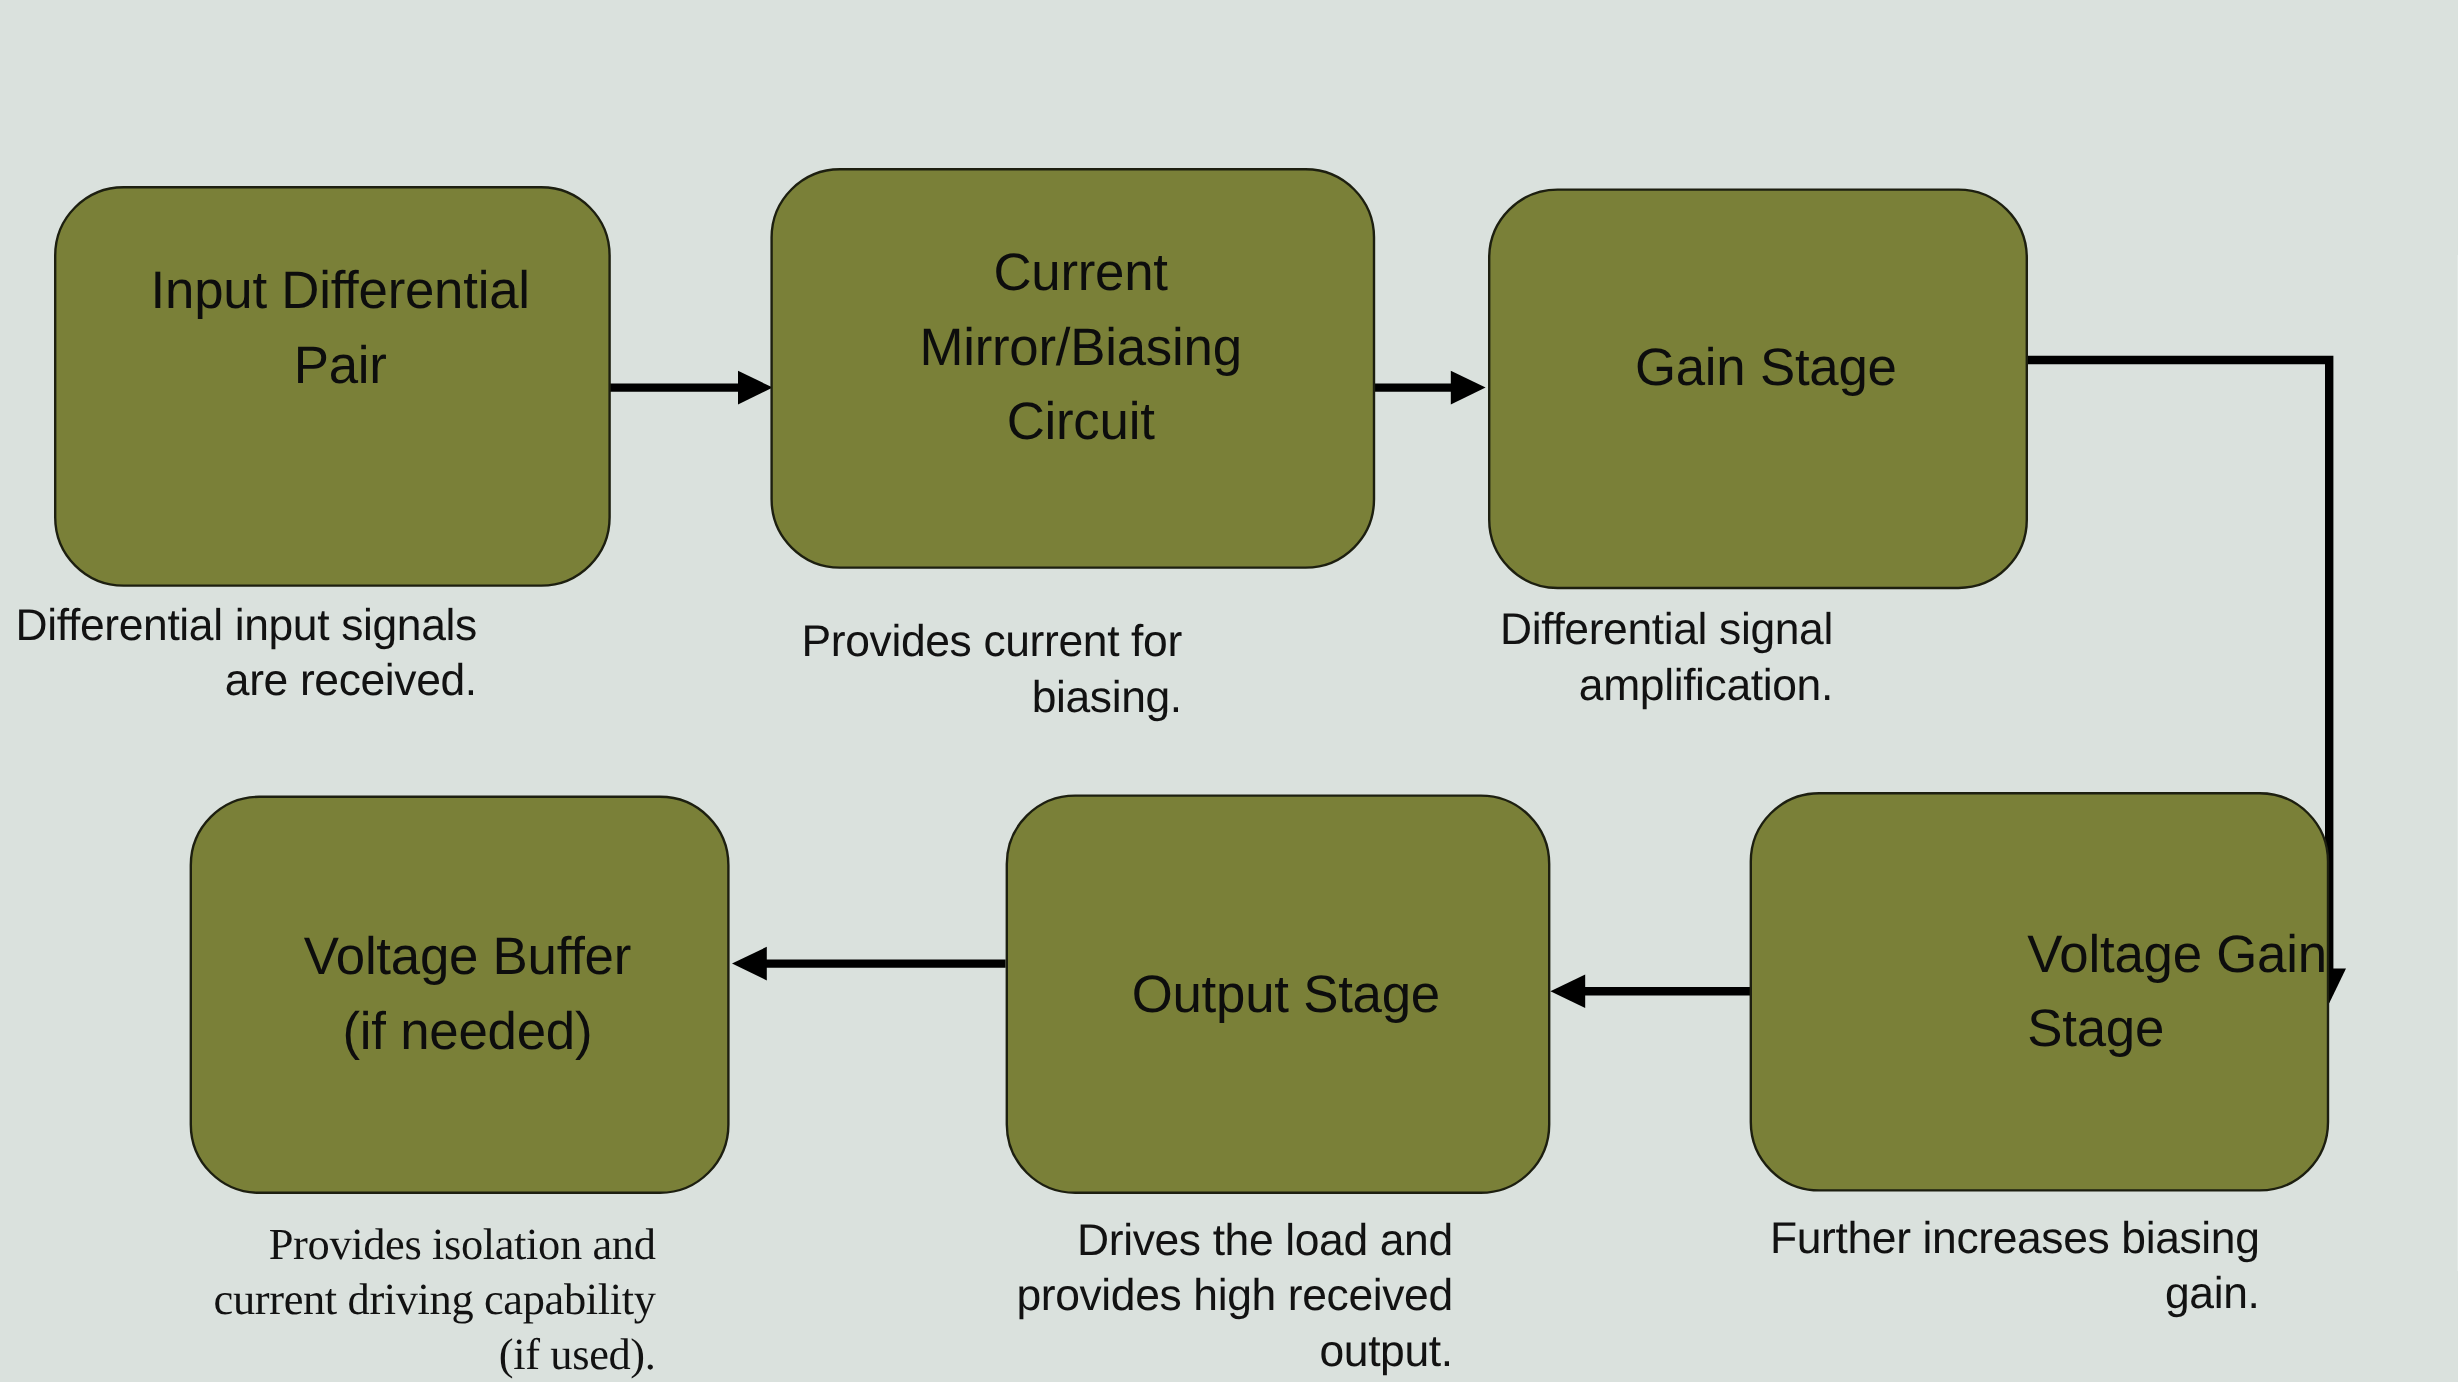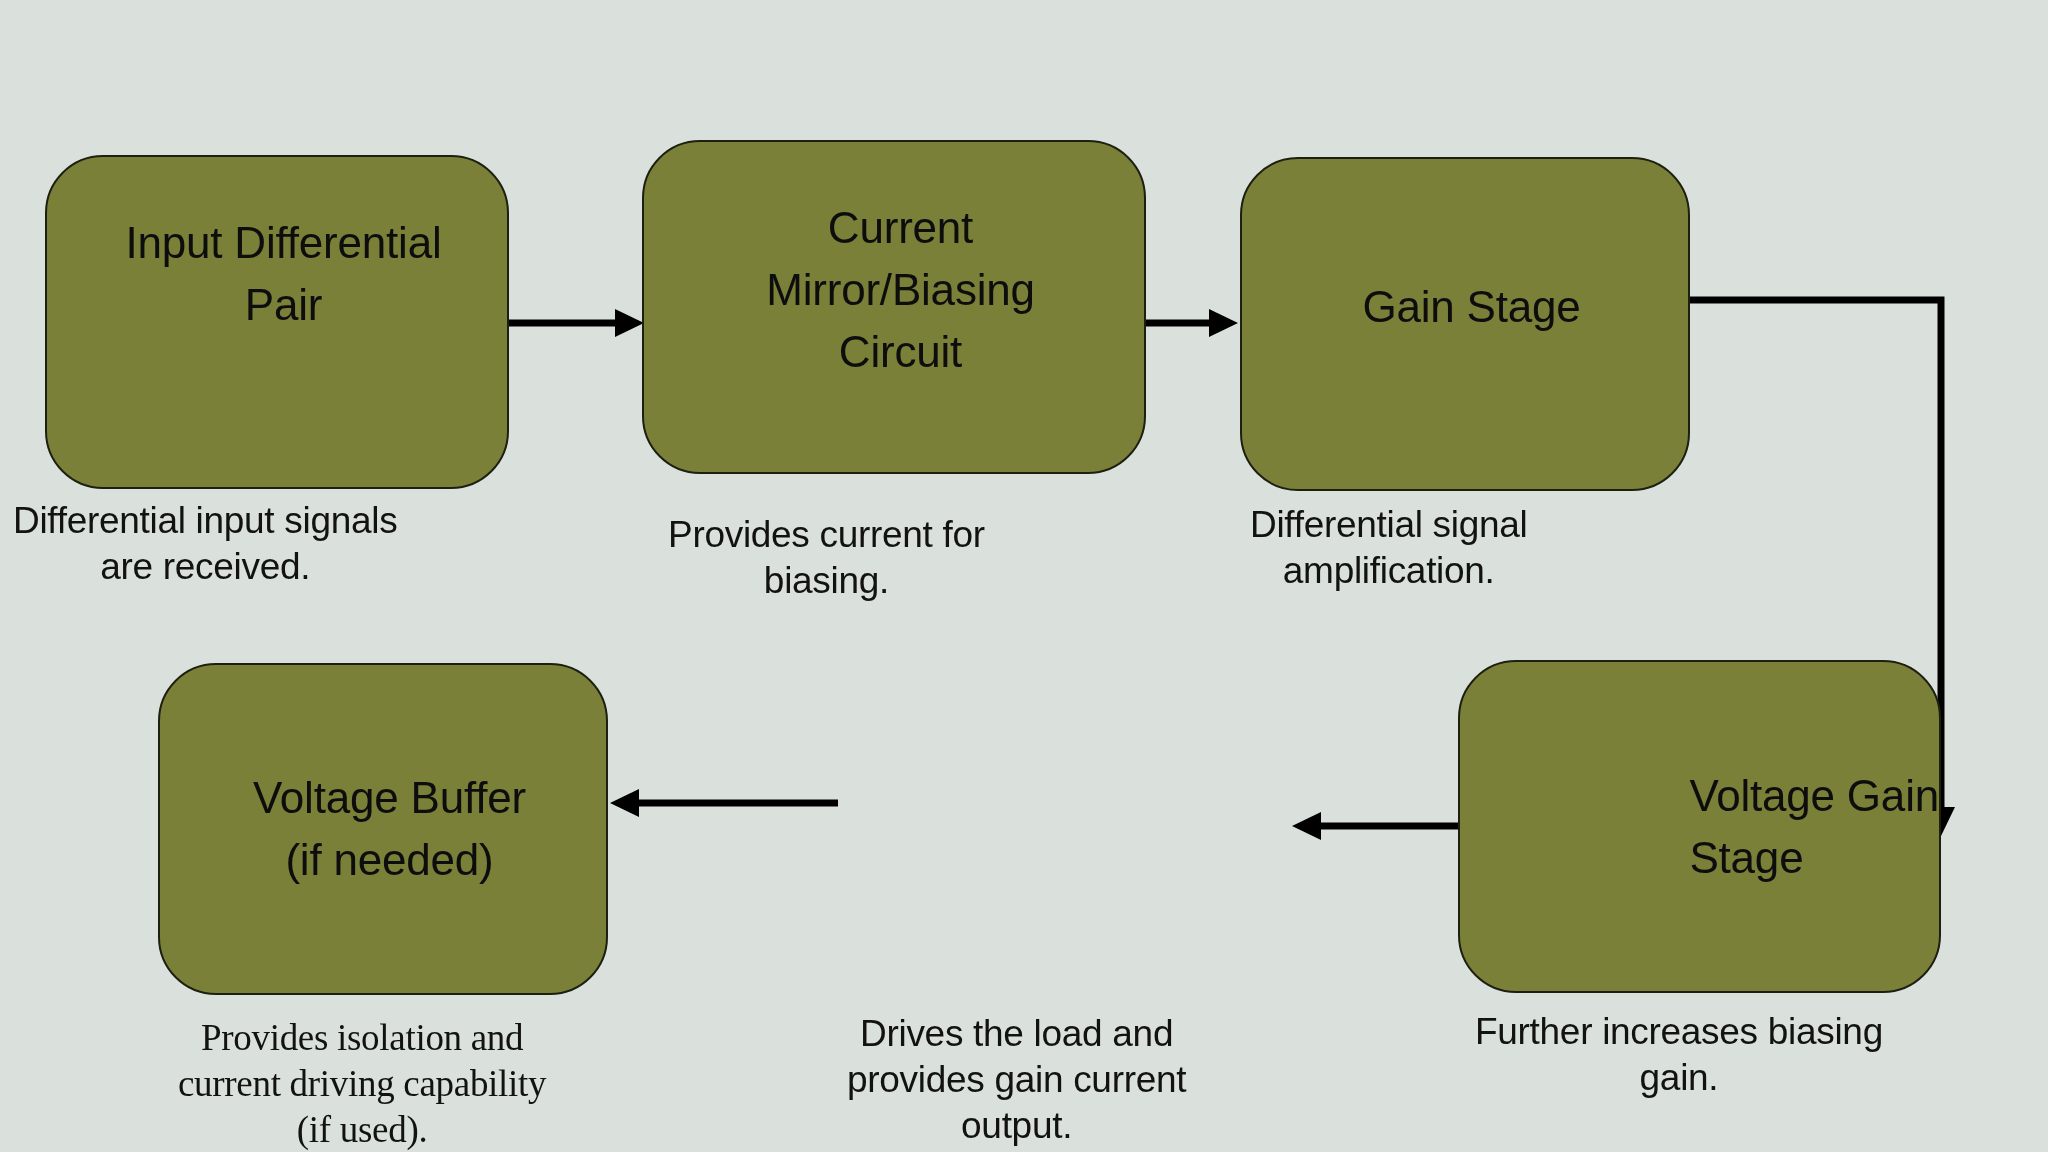--- a/index.html
+++ b/index.html
@@ -48,21 +48,21 @@
     color: var(--label-text, #0d0d0d);
     text-align: center;
     white-space: pre-line;
   }
   .caption {
     position: absolute;
     font-size: 37px;
     line-height: 46px;
     letter-spacing: -0.3px;
     color: var(--caption-text, #121212);
-    text-align: center;
+    text-align: right;
     white-space: pre-line;
   }
 
   
   .pos-input   { left: 45px;   top: 155px; width: 464px; height: 334px; }
   .pos-input .node-label  { margin-top: 55px; }
   .pos-mirror  { left: 642px;  top: 140px; width: 504px; height: 334px; }
   .pos-mirror .node-label { margin-top: 55px; }
   .pos-gain    { left: 1240px; top: 157px; width: 450px; height: 334px; }
   .pos-gain .node-label   { margin-top: 117px; }
@@ -117,33 +117,36 @@
 Mirror/Biasing
 Circuit</div>
   </div>
   <div class="node pos-gain">
     <div class="node-label">Gain Stage</div>
   </div>
   <div class="node pos-vgain">
     <div class="node-label">Voltage Gain
 Stage</div>
   </div>
+  <div class="node pos-ostage">
+    <div class="node-label">Output Stage</div>
+  </div>
   <div class="node pos-obuffer">
     <div class="node-label">Voltage Buffer
 (if needed)</div>
   </div>
 
   <div class="caption cap-input">Differential input signals
 are received.</div>
   <div class="caption cap-mirror">Provides current for
 biasing.</div>
   <div class="caption cap-gain">Differential signal
 amplification.</div>
   <div class="caption cap-vgain">Further increases biasing
 gain.</div>
   <div class="caption cap-ostage">Drives the load and
-provides gain current
+provides high received
 output.</div>
   <div class="caption cap-obuffer">Provides isolation and
 current driving capability
 (if used).</div>
 
 </div>
 
 </body></html>

